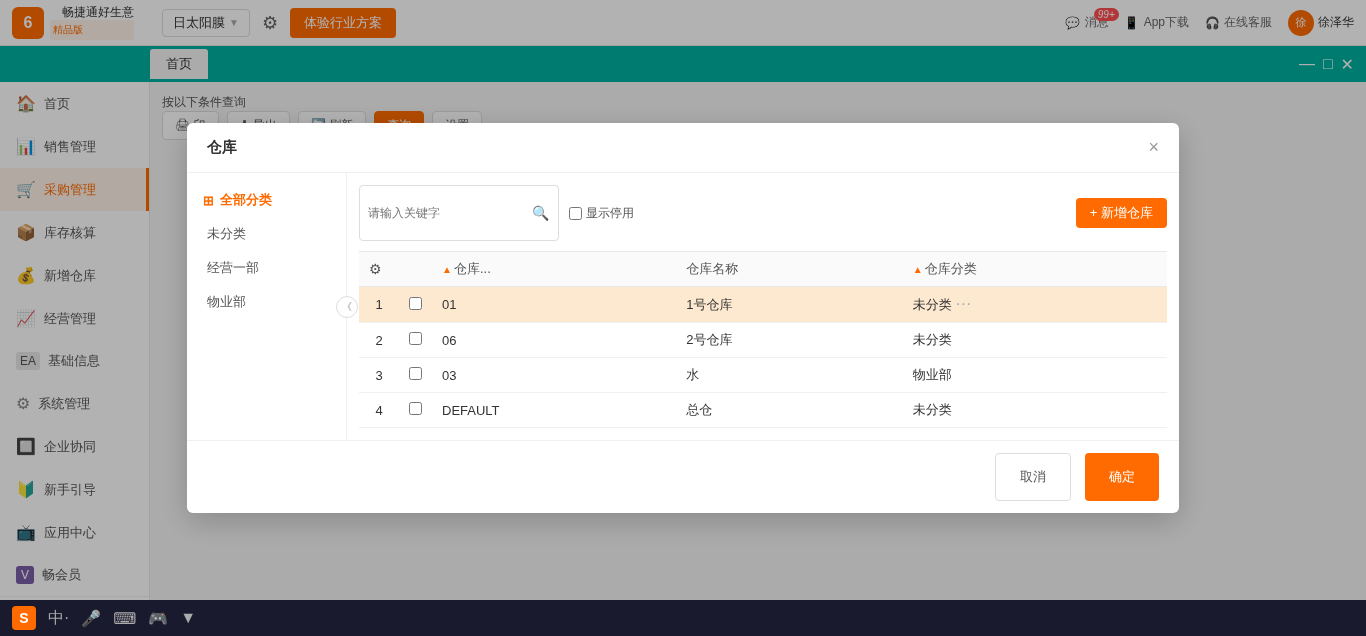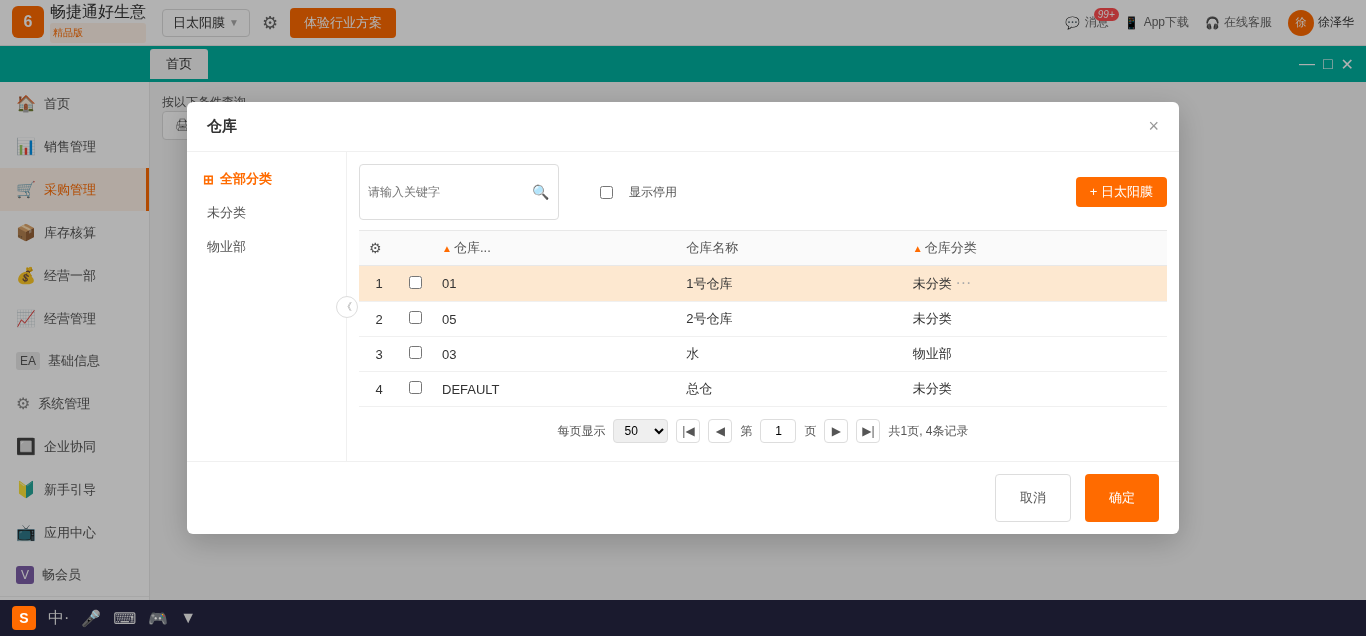--- a/index.html
+++ b/index.html
@@ -22,21 +22,21 @@
       width: 150px;
     }
     .logo-icon {
       width: 32px; height: 32px;
       background: #ff6b00;
       border-radius: 6px;
       display: flex; align-items: center; justify-content: center;
       color: white; font-weight: bold; font-size: 16px;
       margin-right: 6px;
     }
-    .logo-text { font-size: 16px; color: #333; line-height: 1.3; }
+    .logo-text { font-size: 12px; color: #333; line-height: 1.3; margin-left: 12px; }
     .logo-badge { font-size: 10px; color: #ff6b00; background: #fff3e8; border-radius: 3px; padding: 3px 3px; }
 
     .header-nav { display: flex; align-items: center; flex: 1; gap: 8px; }
     .store-selector {
       display: flex; align-items: center; gap: 4px;
       padding: 4px 10px; border: 1px solid #ddd; border-radius: 4px;
       cursor: pointer; color: #333; font-size: 13px;
     }
     .header-btn-trial {
       background: #ff6b00; color: white; border: none;
@@ -173,21 +173,21 @@
       display: flex; align-items: center;
       border: 1px solid #ddd; border-radius: 4px;
       padding: 19px 8px; flex: 0 0 200px;
       background: white;
     }
     .search-box input {
       border: none; outline: none; font-size: 12px; color: #333;
       flex: 1; background: transparent;
     }
     .search-icon { color: #aaa; font-size: 14px; cursor: pointer; }
-    .show-disabled { display: flex; align-items: center; gap: 16px; color: #555; font-size: 12px; cursor: pointer; margin-left: 31px; }
+    .show-disabled { display: flex; align-items: center; gap: 4px; color: #555; font-size: 12px; cursor: pointer; }
     .show-disabled input[type=checkbox] { cursor: pointer; }
     .add-btn {
       margin-left: auto;
       background: #ff6b00; color: white;
       border: none; border-radius: 4px;
       padding: 6px 14px; cursor: pointer; font-size: 13px;
       display: flex; align-items: center; gap: 4px;
     }
 
     
@@ -335,21 +335,21 @@
     <div class="sidebar-item active">
       <span class="sidebar-icon">🛒</span>
       <span>采购管理</span>
     </div>
     <div class="sidebar-item">
       <span class="sidebar-icon">📦</span>
       <span>库存核算</span>
     </div>
     <div class="sidebar-item">
       <span class="sidebar-icon">💰</span>
-      <span>经营一部</span>
+      <span>新增仓库</span>
     </div>
     <div class="sidebar-item">
       <span class="sidebar-icon">📈</span>
       <span>经营管理</span>
     </div>
     <div class="sidebar-item">
       <span class="sidebar-icon" style="font-size:12px; background:#e8e8e8; padding:2px 4px; border-radius:3px; color:#555;">EA</span>
       <span>基础信息</span>
     </div>
     <div class="sidebar-item">
@@ -403,39 +403,40 @@
     </div>
 
     <div class="dialog-body">
 
       <div class="dialog-left">
         <div class="cat-header">
           <span style="color:#ff6b00;">⊞</span>
           <span>全部分类</span>
         </div>
         <div class="cat-item">未分类</div>
+        <div class="cat-item">经营一部</div>
         <div class="cat-item">物业部</div>
 
         <div class="collapse-btn">
           <span>《</span>
         </div>
       </div>
 
       <div class="dialog-right">
 
         <div class="dialog-toolbar">
           <div class="search-box">
             <input type="text" placeholder="请输入关键字" style="">
             <span class="search-icon">🔍</span>
           </div>
           <label class="show-disabled">
             <input type="checkbox" style="">
             <span>显示停用</span>
           </label>
-          <button class="add-btn">+ 日太阳膜</button>
+          <button class="add-btn">+ 新增仓库</button>
         </div>
 
         <div style="flex:1; overflow-y:auto;">
           <table class="data-table">
             <thead>
               <tr>
                 <th class="col-num th-gear"><span>⚙</span></th>
                 <th class="col-cb"></th>
                 <th>
                   <span class="sort-icon">▲</span>仓库...
@@ -450,21 +451,21 @@
               <tr class="selected">
                 <td class="col-num">1</td>
                 <td class="col-cb"><input type="checkbox" style=""></td>
                 <td>01</td>
                 <td>1号仓库</td>
                 <td>未分类 <span class="row-dots">···</span></td>
               </tr>
               <tr>
                 <td class="col-num">2</td>
                 <td class="col-cb"><input type="checkbox" style=""></td>
-                <td>05</td>
+                <td>06</td>
                 <td>2号仓库</td>
                 <td>未分类</td>
               </tr>
               <tr>
                 <td class="col-num">3</td>
                 <td class="col-cb"><input type="checkbox" style=""></td>
                 <td>03</td>
                 <td>水</td>
                 <td>物业部</td>
               </tr>
@@ -472,37 +473,20 @@
                 <td class="col-num">4</td>
                 <td class="col-cb"><input type="checkbox" style=""></td>
                 <td>DEFAULT</td>
                 <td>总仓</td>
                 <td>未分类</td>
               </tr>
             </tbody>
           </table>
         </div>
 
-        <div class="pagination">
-          <span>每页显示</span>
-          <select class="page-select">
-            <option>50</option>
-            <option>10</option>
-            <option>20</option>
-            <option>100</option>
-          </select>
-          <div class="page-btn">|◀</div>
-          <div class="page-btn">◀</div>
-          <span>第</span>
-          <input class="page-input" type="text" value="1" style="">
-          <span>页</span>
-          <div class="page-btn">▶</div>
-          <div class="page-btn">▶|</div>
-          <span>共1页, 4条记录</span>
-        </div>
       </div>
     </div>
 
     <div class="dialog-footer">
       <button class="btn-cancel">取消</button>
       <button class="btn-confirm">确定</button>
     </div>
 
   </div>
 </div>

